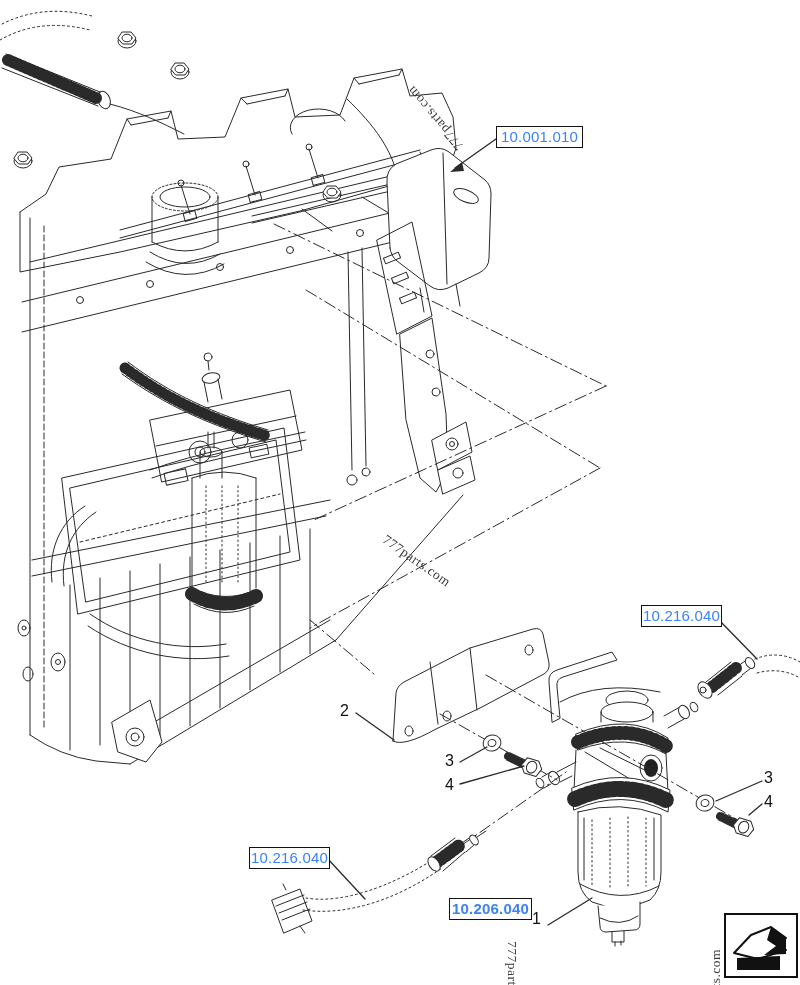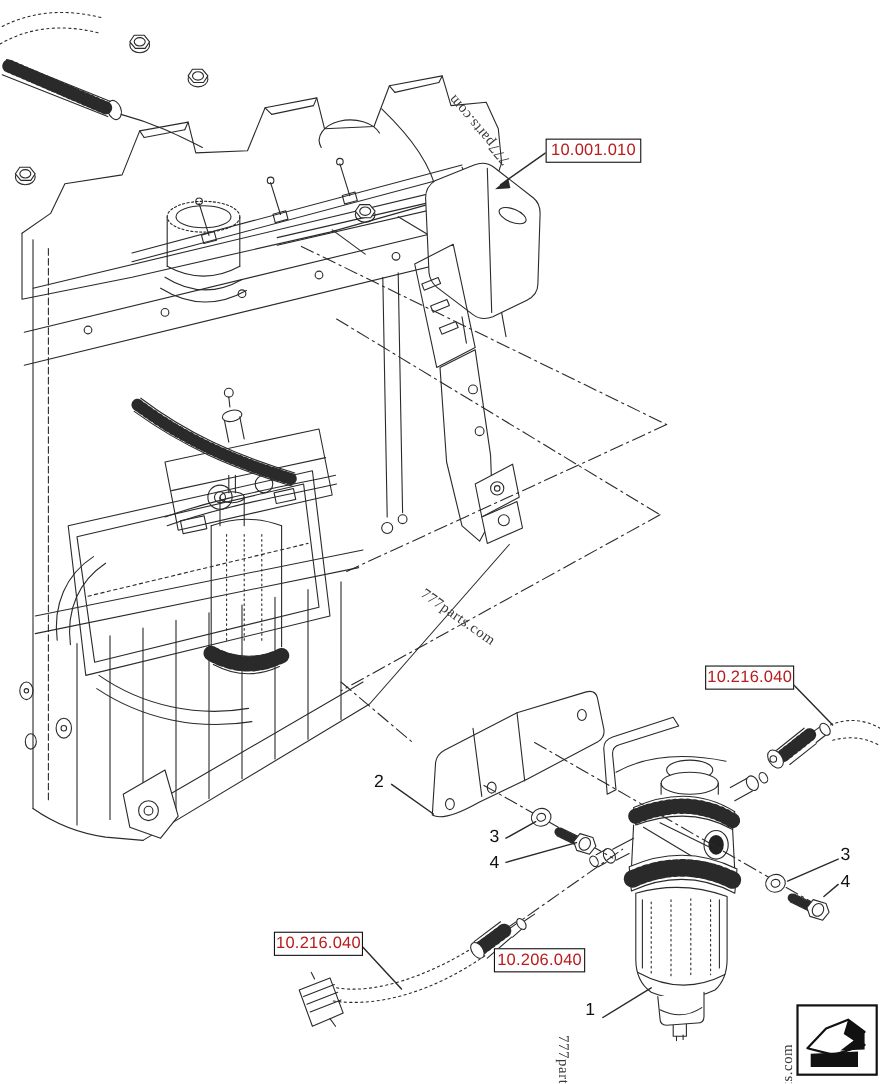--- a/index.html
+++ b/index.html
@@ -1,19 +1,19 @@
 <!DOCTYPE html>
 <html><head>
 <meta charset="utf-8">
 <style>
   html,body{margin:0;padding:0;background:#fff;}
   .stage{position:relative;width:800px;height:985px;background:#fff;overflow:hidden;
          font-family:"Liberation Sans",sans-serif;}
   .stage svg{position:absolute;left:0;top:0;}
-  .refbox{position:absolute;border:1.5px solid #111;background:#fff;color:#b91c1c;
+  .refbox{position:absolute;border:1.5px solid #111;background:#fff;color:#3b82f6;
           text-align:center;font-size:15px;height:20px;line-height:20px;letter-spacing:.2px;
           cursor:pointer;}
   .callout{position:absolute;color:#111;font-size:16px;line-height:16px;}
   .watermark{position:absolute;font-family:"Liberation Serif",serif;font-size:13.5px;
              color:#3a3a3a;white-space:nowrap;letter-spacing:.5px;}
   .logo{position:absolute;left:724px;top:913px;width:70px;height:61px;border:2.5px solid #111;
         background:#fff;}
 </style>
 </head>
 <body>
@@ -263,21 +263,21 @@
     <path d="M762,804 L749,815"></path>
   </g>
 </svg>
 
 <div class="refbox" style="left:496px;top:126px;width:85px;">10.001.010</div>
 
 <div class="refbox" style="left:641px;top:605px;width:79px;">10.216.040</div>
 
 <div class="refbox" style="left:249px;top:847px;width:79px;">10.216.040</div>
 
-<div class="refbox" style="left:449px;top:862px;width:81px;">10.206.040</div>
+<div class="refbox" style="left:449px;top:898px;width:81px;font-weight:bold;">10.206.040</div>
 
 <span class="callout" style="left:340px;top:703px;">2</span>
 <span class="callout" style="left:445px;top:753px;">3</span>
 <span class="callout" style="left:445px;top:777px;">4</span>
 <span class="callout" style="left:764px;top:770px;">3</span>
 <span class="callout" style="left:764px;top:794px;">4</span>
 <span class="callout" style="left:532px;top:911px;">1</span>
 
 <div class="watermark" style="left:396px;top:110px;transform:rotate(-130deg);">777parts.com</div>
 <div class="watermark" style="left:377px;top:553px;transform:rotate(35deg);">777parts.com</div>

